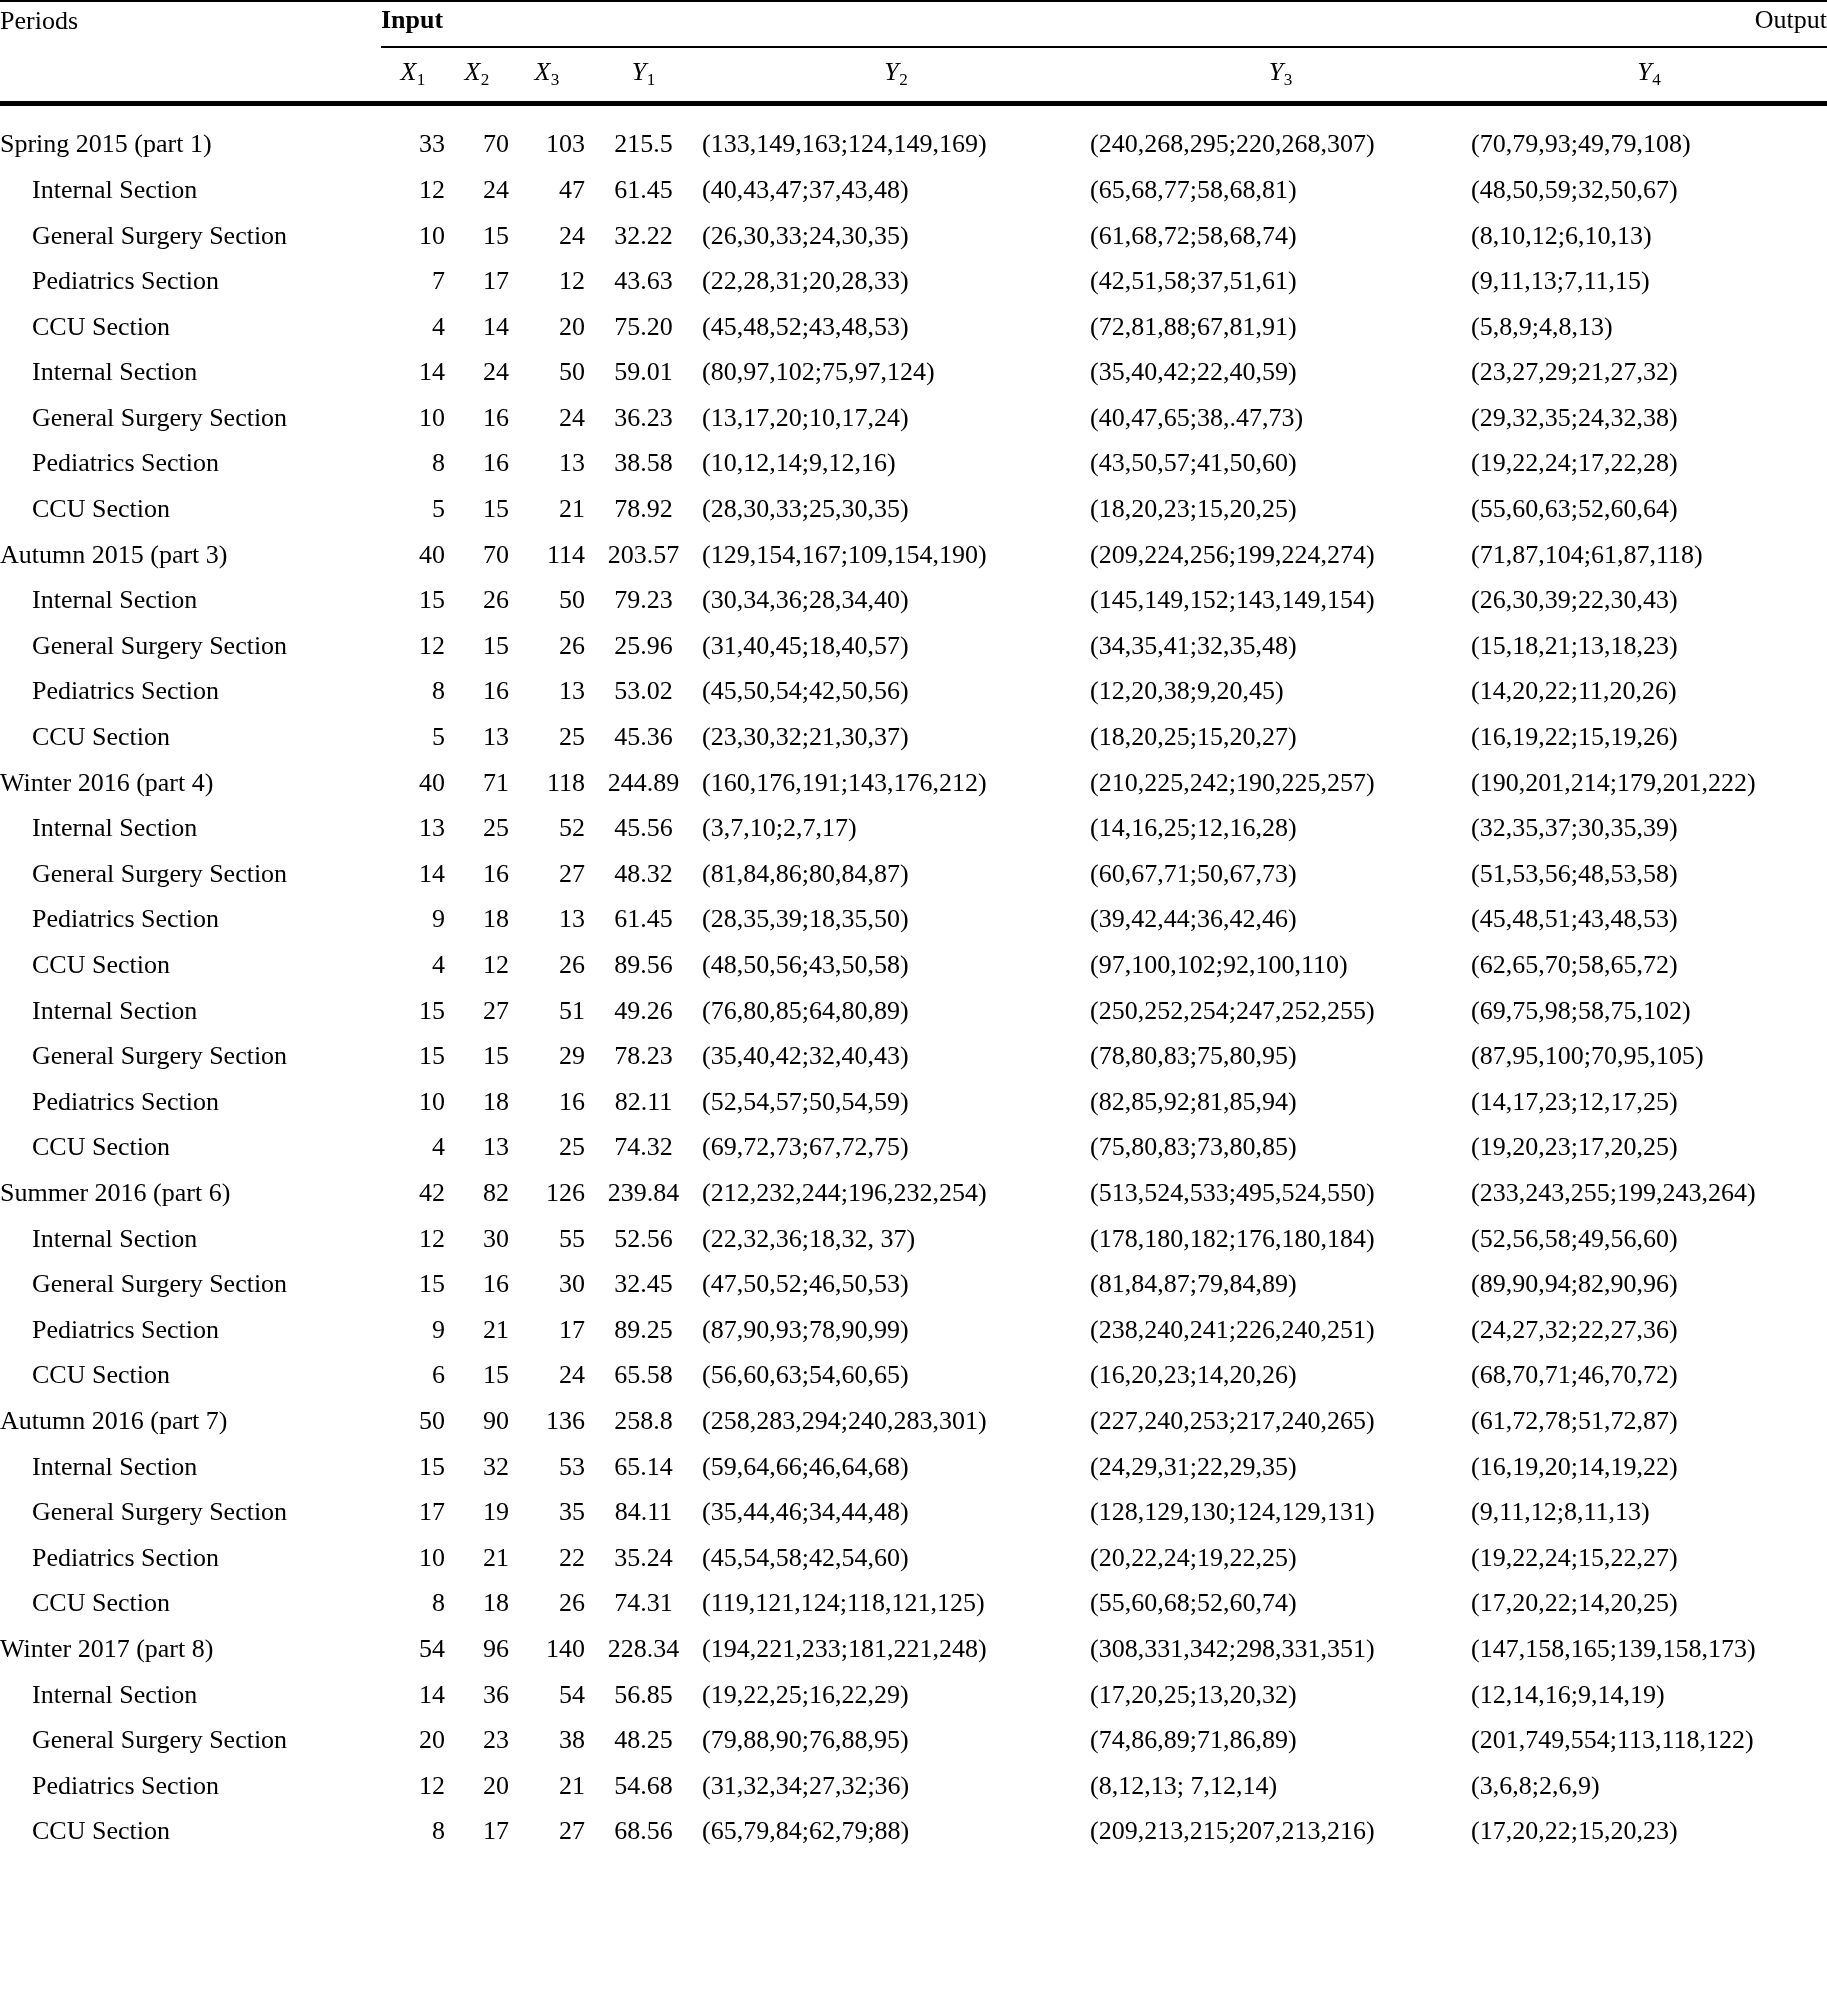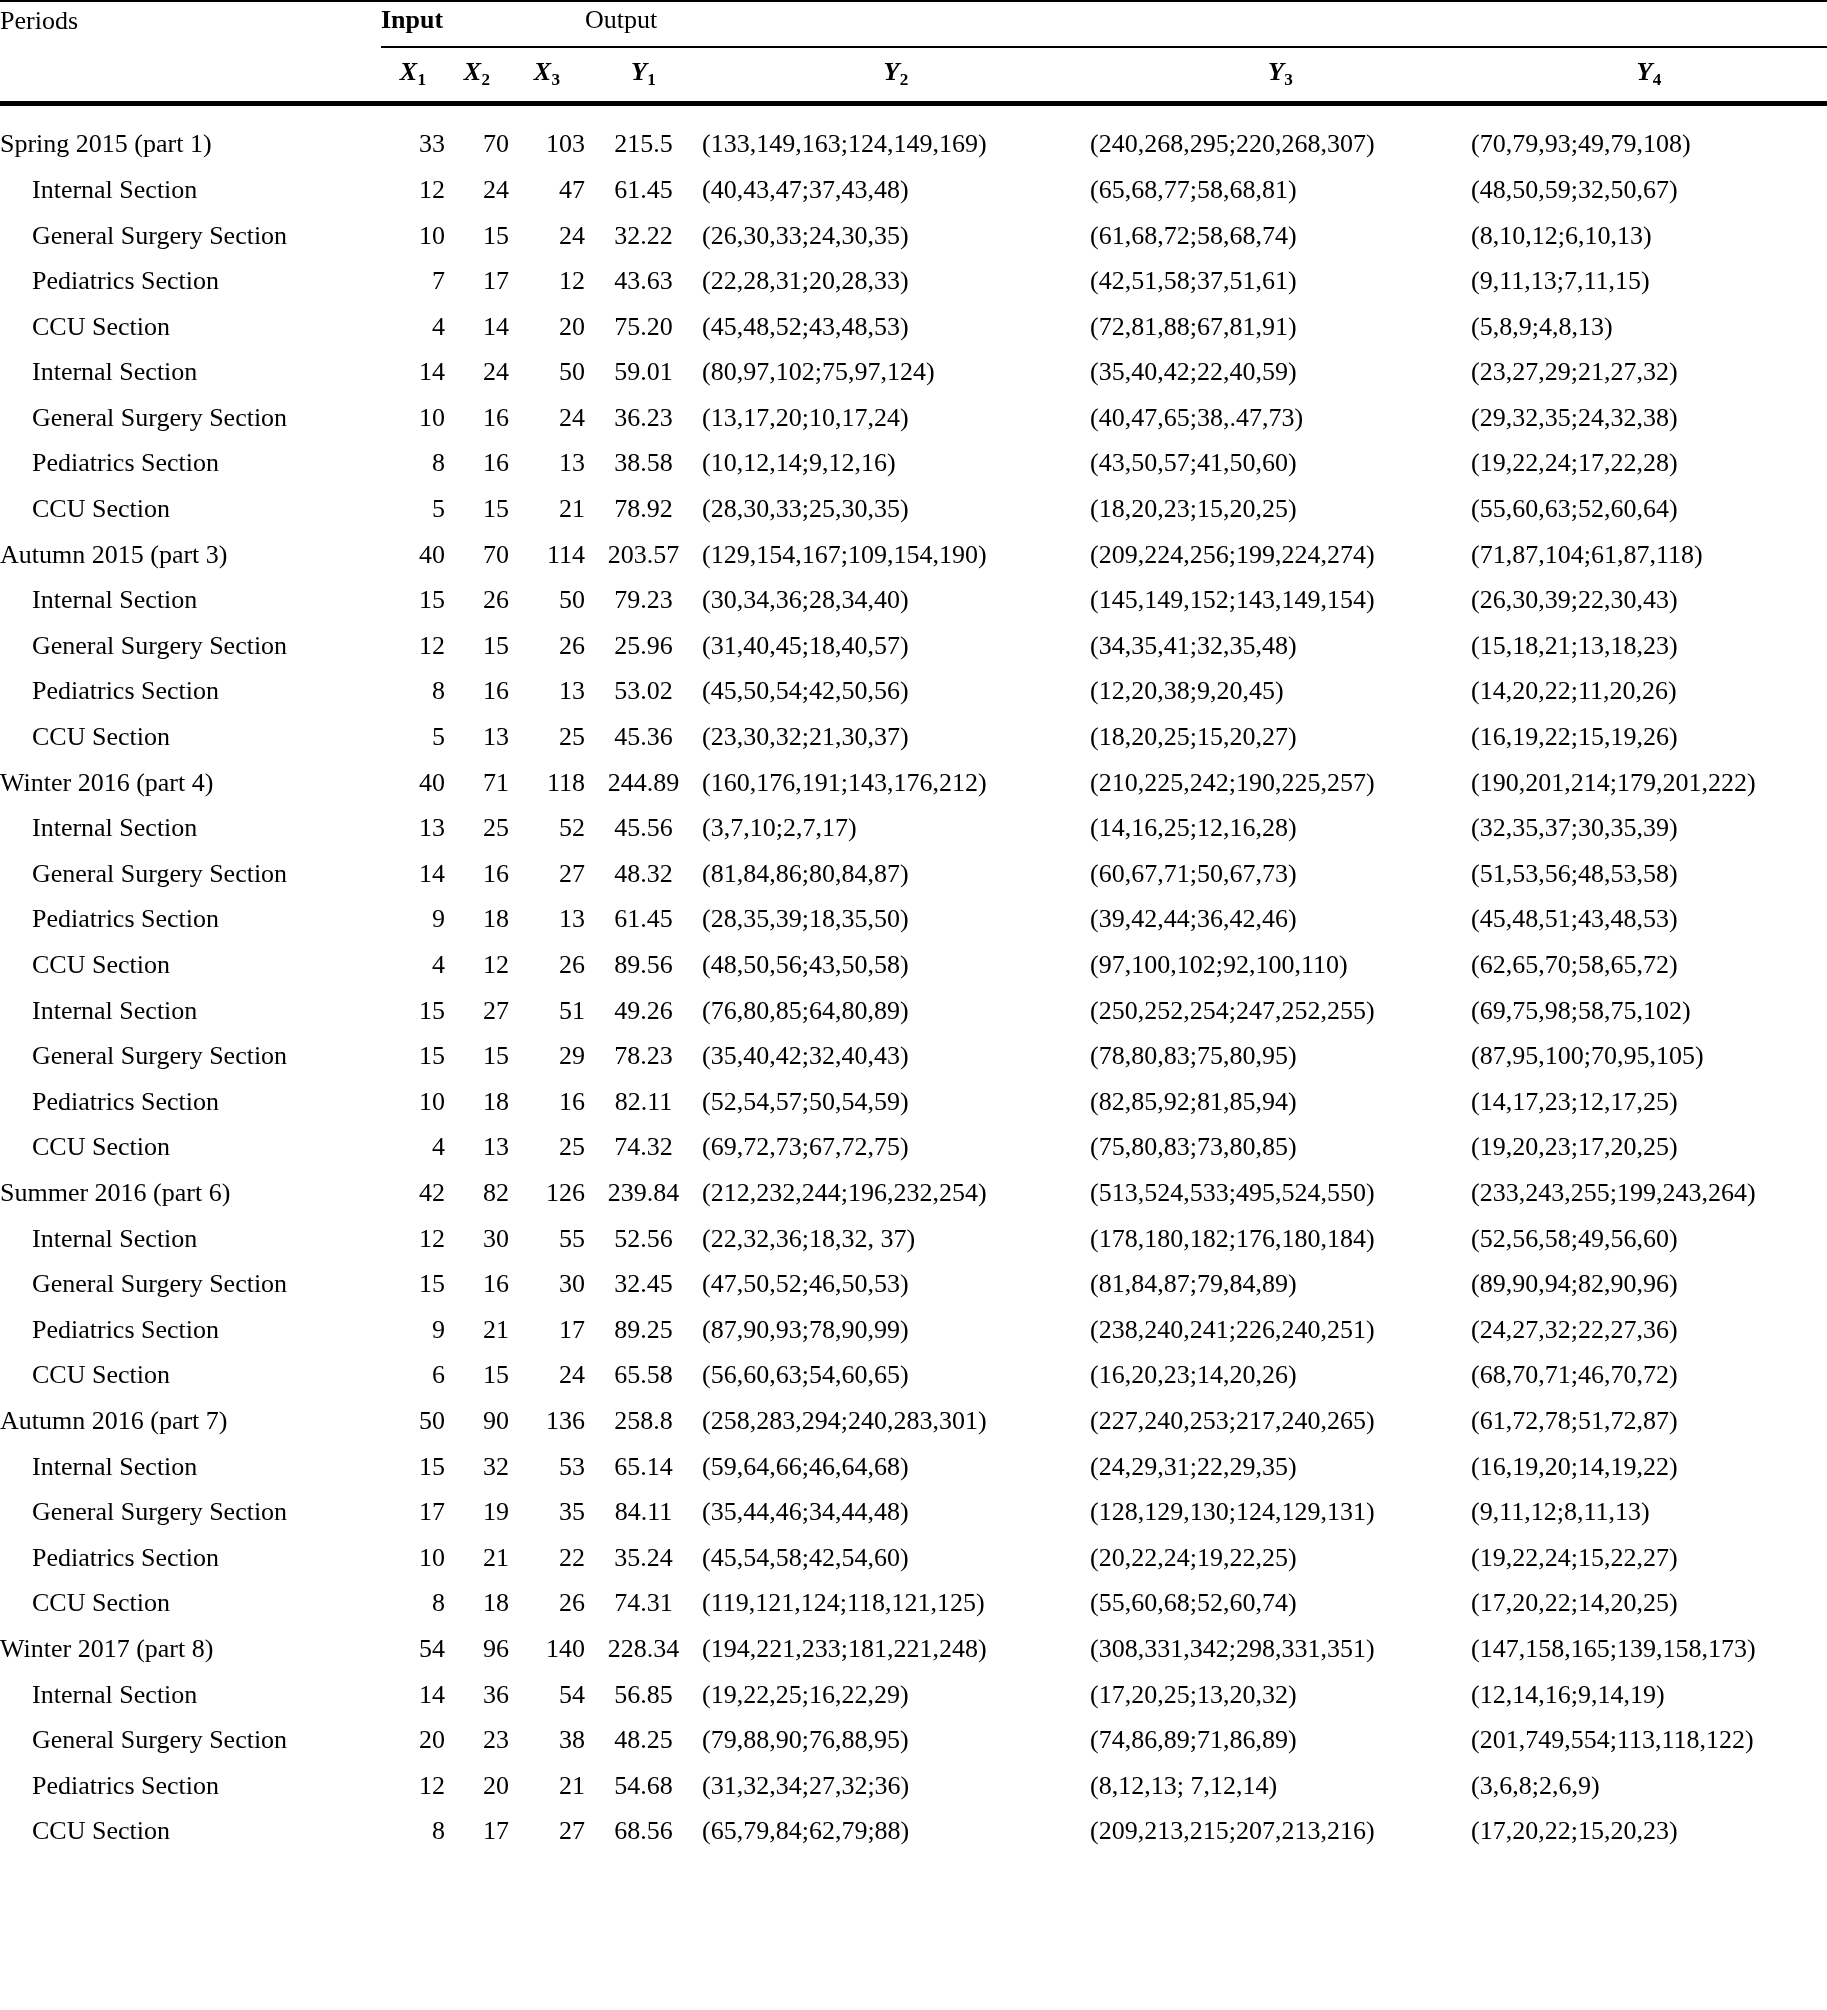--- a/index.html
+++ b/index.html
@@ -43,39 +43,38 @@
   col.c-y4     { width: 356px; }
 
   
   tr.grouprow td {
     padding: 5.3px 0 12.4px 0;
     vertical-align: bottom;
     font-size: 26px;
   }
   td.g-periods { text-align: left; padding-left: 1.8px; }
   td.g-input   { text-align: left; padding-left: 10.6px; }
-  td.g-output  { text-align: left; padding-left: 10.6px; margin-top: 12px; }
+  td.g-output  { text-align: right; padding-left: 10.6px; margin-top: 12px; }
 
   
   tr.grouprow td.rule-input  { border-bottom: 2.7px solid #000; font-weight: bold; }
   tr.grouprow td.rule-output { border-bottom: 2.7px solid #000; }
 
   tr.subrow td {
     padding: 11.5px 0 12.4px 0;
     vertical-align: bottom;
     font-size: 26px;
   }
   td.sub-x { text-align: center; }
   td.sub-y1 { text-align: center; }
   td.sub-y  { text-align: center; padding-left: 10.6px; }
 
   .vr {
     font-style: italic;
     font-family: "Liberation Serif", "DejaVu Serif", serif;
-    font-weight: bold;
   }
   .vr sub {
     font-style: normal;
     font-size: 0.66em;
     vertical-align: -0.28em;
     padding-left: 0.4px;
   }
 
   
   .toprule td {

